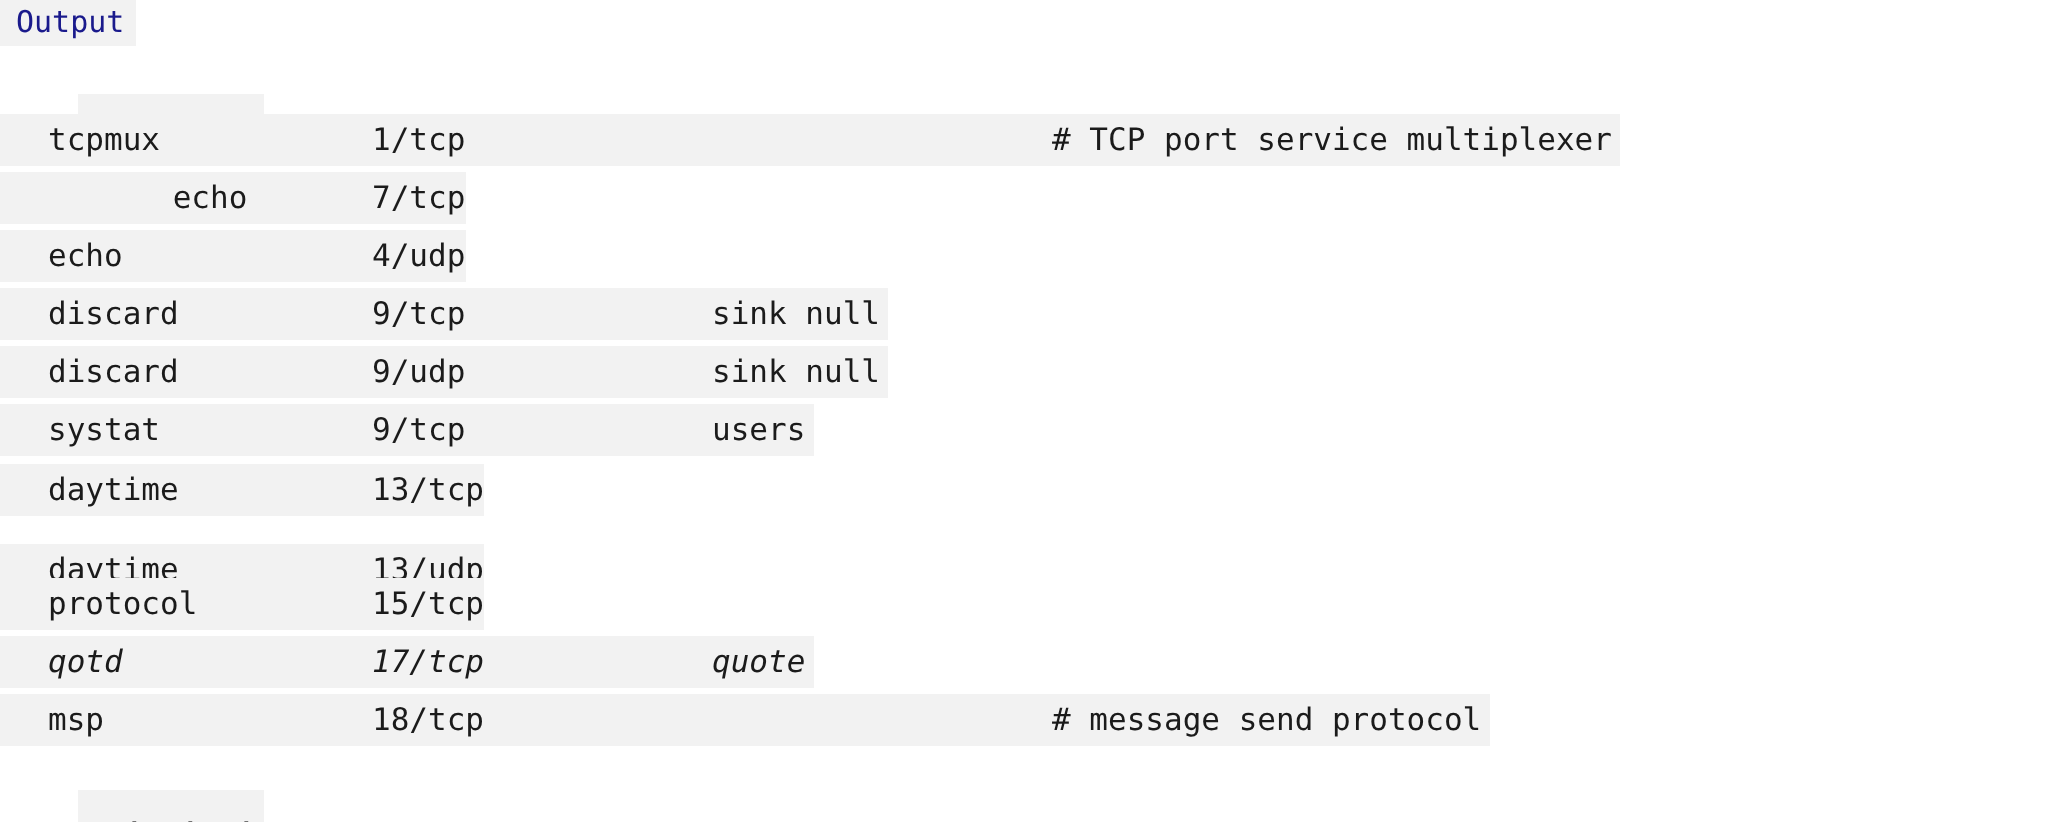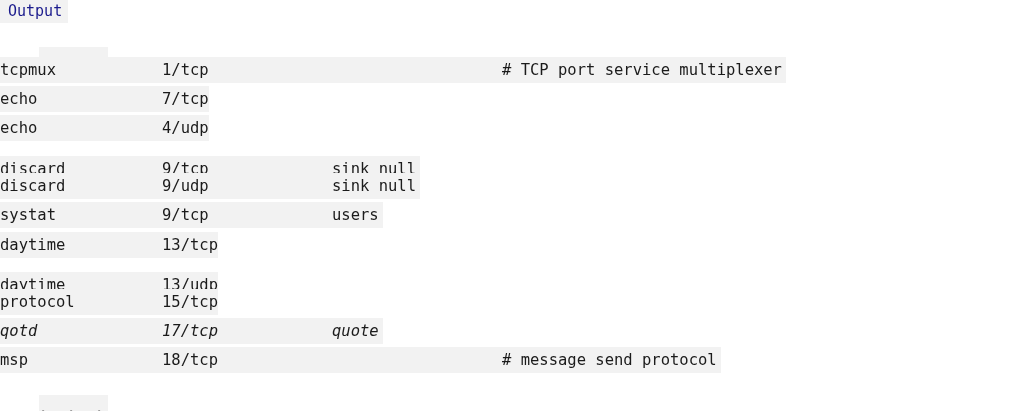--- a/index.html
+++ b/index.html
@@ -50,21 +50,21 @@
     white-space: pre;
   }
   .code-line {
     display: inline-block;
     background: #f2f2f2;
     color: #1b1b1b;
     font-family: "DejaVu Sans Mono", "Liberation Mono", monospace;
     font-size: 15.5px;
     line-height: 26px;
     height: 26px;
-    padding: 0 4px 0 0;
+    padding: 0 4px 0 24px;
     white-space: pre;
   }
   .code-line.ellipsis {
     color: #1b1b1b;
     letter-spacing: 0px;
   }
 
   
   .col-service {
     display: inline-block;
@@ -101,23 +101,23 @@
   <div class="caption-row" style="top:0px;">
     <span class="caption-text">Output</span>
   </div>
 
   <div class="code-row" style="top:28px;">
     <span class="code-line ellipsis">.  .  .</span>
   </div>
 
   <div id="service-lines">
       <div class="code-row" style="top: 57px;"><span class="code-line"><span class="col-service">tcpmux</span><span class="col-port">1/tcp</span><span class="col-alias empty-wide"></span><span class="col-comment"># TCP port service multiplexer</span></span></div>
-      <div class="code-row" style="top: 86px;"><span class="code-line trim-right"><span class="col-service">echo</span><span class="col-port" style="width: auto;">7/tcp</span></span></div>
+      <div class="code-row" style="top: 86px; text-align: center;"><span class="code-line trim-right"><span class="col-service">echo</span><span class="col-port" style="width: auto;">7/tcp</span></span></div>
       <div class="code-row" style="top: 115px;"><span class="code-line trim-right"><span class="col-service">echo</span><span class="col-port" style="width: auto;">4/udp</span></span></div>
-      <div class="code-row" style="top: 144px; margin-top: 12px;"><span class="code-line"><span class="col-service">discard</span><span class="col-port">9/tcp</span><span class="col-alias" style="width: auto;">sink null</span></span></div>
+      <div class="code-row" style="top: 144px;"><span class="code-line"><span class="col-service">discard</span><span class="col-port">9/tcp</span><span class="col-alias" style="width: auto;">sink null</span></span></div>
       <div class="code-row" style="top: 173px;"><span class="code-line"><span class="col-service">discard</span><span class="col-port">9/udp</span><span class="col-alias" style="width: auto;">sink null</span></span></div>
       <div class="code-row" style="top: 202px;"><span class="code-line"><span class="col-service">systat</span><span class="col-port">9/tcp</span><span class="col-alias" style="width: auto;">users</span></span></div>
       <div class="code-row" style="top: 232px;"><span class="code-line trim-right"><span class="col-service">daytime</span><span class="col-port" style="width: auto;">13/tcp</span></span></div>
       <div class="code-row" style="top: 272px;"><span class="code-line trim-right"><span class="col-service">daytime</span><span class="col-port" style="width: auto;">13/udp</span></span></div>
       <div class="code-row" style="top: 289px;"><span class="code-line trim-right"><span class="col-service">protocol</span><span class="col-port" style="width: auto;">15/tcp</span></span></div>
       <div class="code-row" style="top: 318px; font-style: italic;"><span class="code-line"><span class="col-service">qotd</span><span class="col-port">17/tcp</span><span class="col-alias" style="width: auto;">quote</span></span></div>
       <div class="code-row" style="top: 347px;"><span class="code-line"><span class="col-service">msp</span><span class="col-port">18/tcp</span><span class="col-alias empty-wide"></span><span class="col-comment"># message send protocol</span></span></div>
     </div>
 
   <div class="code-row" style="top:376px;">

